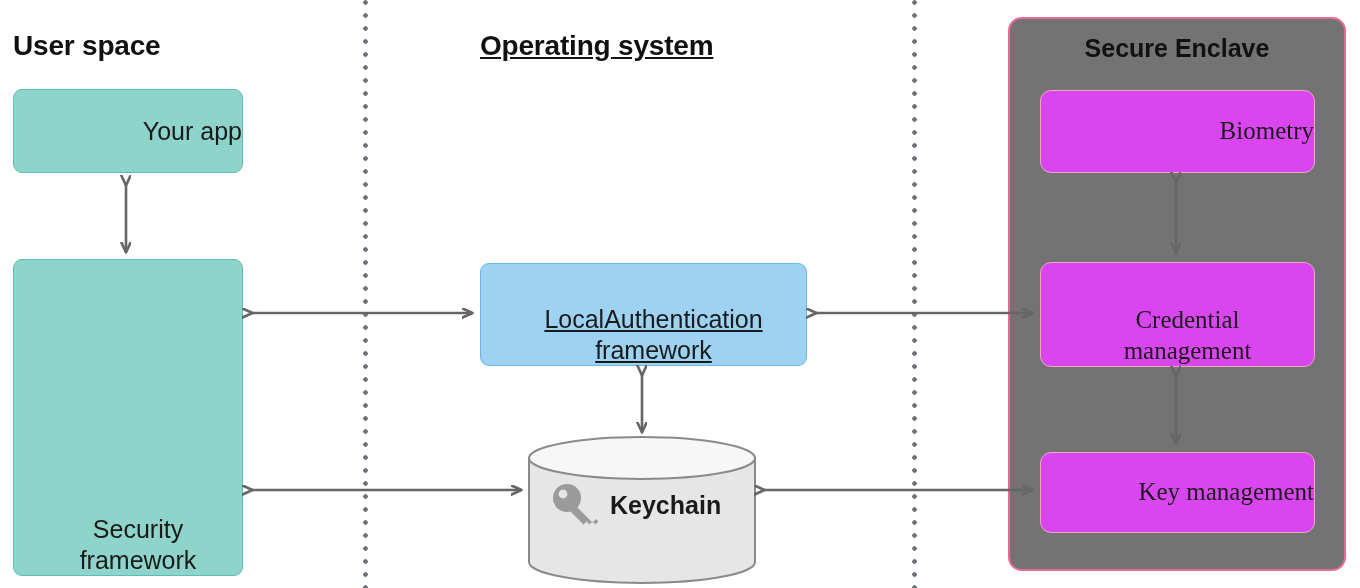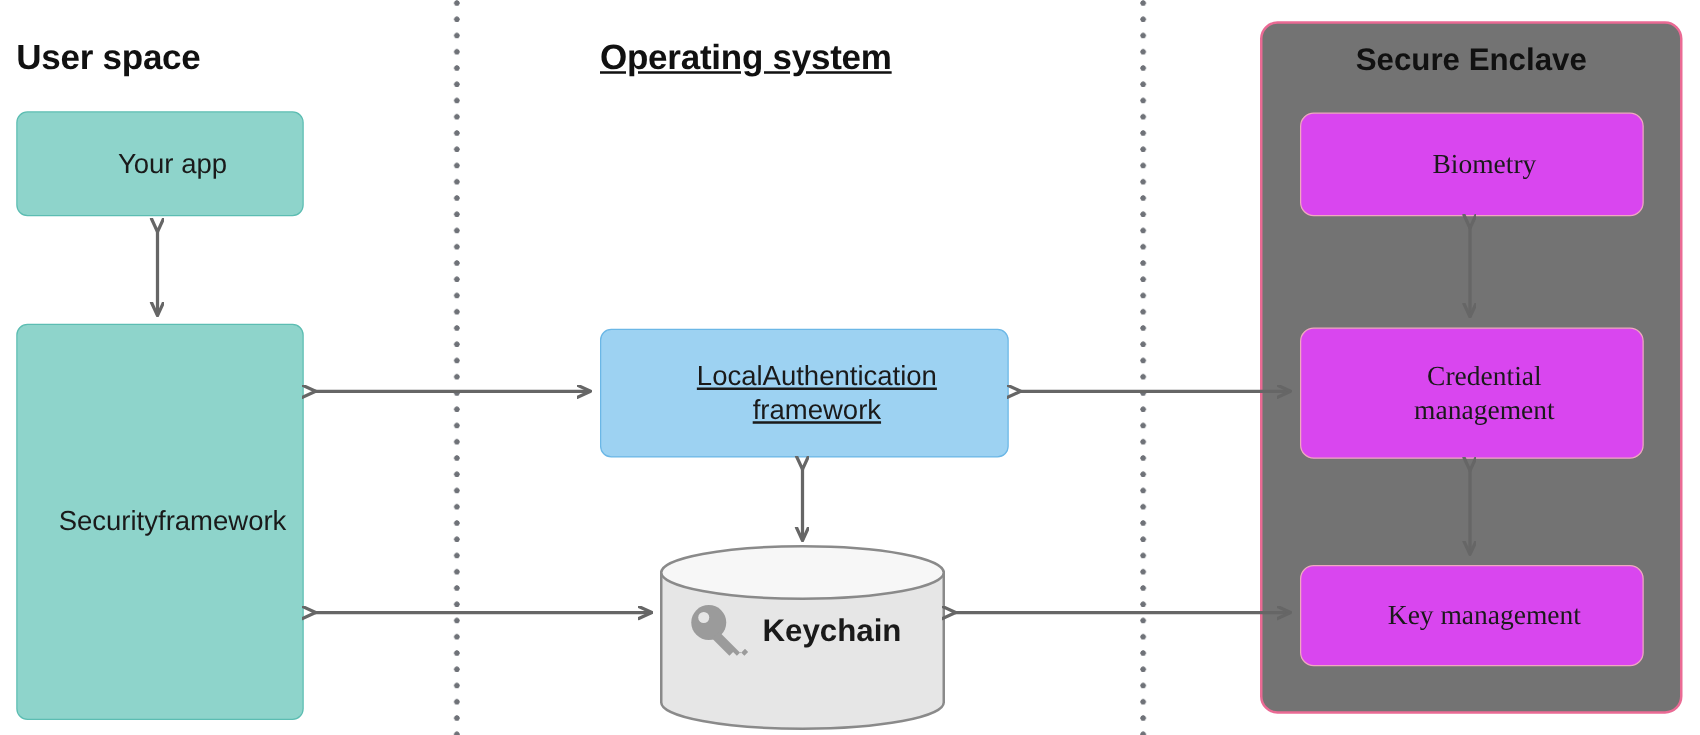--- a/index.html
+++ b/index.html
@@ -33,24 +33,24 @@
     height: 588px;
     background-image: radial-gradient(circle at 2.5px 2.5px, #6f7278 2.1px, rgba(0,0,0,0) 2.4px);
     background-size: 5px 13px;
     background-repeat: repeat-y;
   }
   .node {
     position: absolute;
     box-sizing: border-box;
     display: flex;
     align-items: center;
-    justify-content: center;
+    justify-content: flex-end;
     text-align: center;
     color: #1a1a1a;
-    font-size: 22px;
+    font-size: 25px;
     line-height: 1.22;
     border-radius: 9px;
     padding-left: 20px;
   }
   .node-teal {
     background: #8ed4cb;
     border: 1.5px solid #5cbdb2;
   }
   .node-blue {
     background: #9dd2f2;
@@ -127,21 +127,21 @@
   </div>
 
   <div class="node node-white" style="left:1040px; top:452px; width:275px; height:81px;">
     <span>Key management</span>
   </div>
 
   <div class="node node-teal" style="left:13px; top:89px; width:230px; height:84px;">
     <span>Your app</span>
   </div>
 
-  <div class="node node-teal" style="left:13px; top:259px; width:230px; height:317px; flex-direction:row;">
+  <div class="node node-teal" style="left:13px; top:259px; width:230px; height:317px; flex-direction:column;">
     <span>Security</span>
     <span>framework</span>
   </div>
 
   <div class="node node-blue" style="left:480px; top:263px; width:327px; height:103px; flex-direction:column;text-decoration:underline;">
     <span>LocalAuthentication</span>
     <span>framework</span>
   </div>
 
   <div class="cyl" style="left:528px; top:436px; width:228px; height:148px;">

